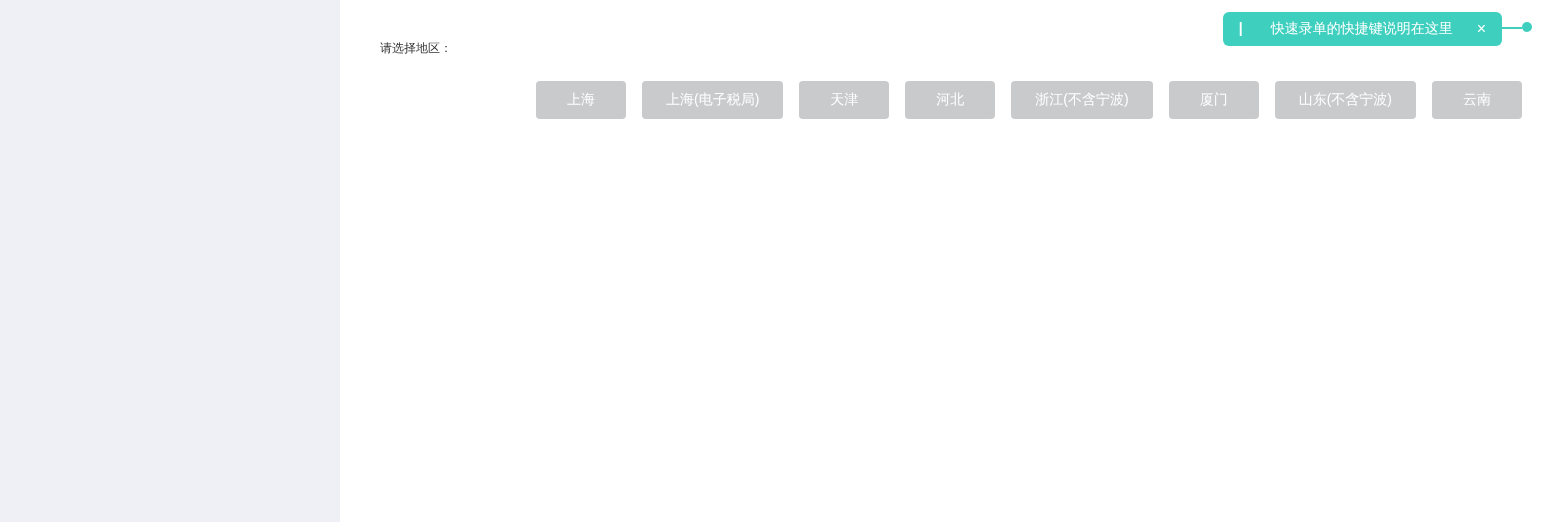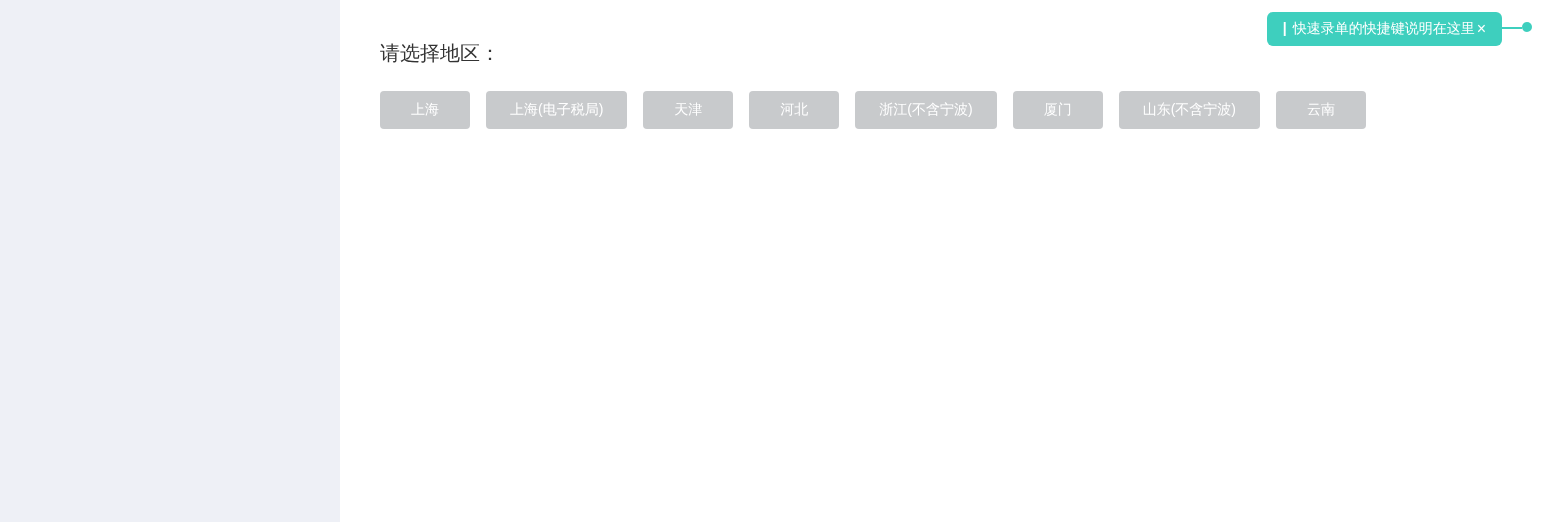--- a/index.html
+++ b/index.html
@@ -30,30 +30,31 @@
       position: absolute;
       left: 340px;
       top: 0;
       right: 0;
       bottom: 0;
       background: #ffffff;
       padding: 40px 40px;
     }
 
     .page-label {
-      font-size: 20px;
+      font-size: 12px;
       color: #333;
       margin-bottom: 24px;
       font-weight: 500;
     }
 
     .region-buttons {
       display: flex;
       flex-wrap: wrap;
       gap: 16px;
+      justify-content: flex-end;
     }
 
     .region-btn {
       background: #c8cacc;
       color: #fff;
       border: none;
       border-radius: 4px;
       padding: 10px 24px;
       font-size: 14px;
       cursor: pointer;
@@ -67,21 +68,21 @@
       position: absolute;
       top: 12px;
       right: 60px;
       background: #3ecfbe;
       color: #fff;
       padding: 8px 16px;
       border-radius: 6px;
       font-size: 14px;
       display: flex;
       align-items: flex-start;
-      gap: 2px;
+      gap: 24px;
       white-space: nowrap;
     }
 
     .tooltip-banner::before {
       content: '|';
       font-weight: bold;
       margin-right: 4px;
     }
 
     .tooltip-close {

